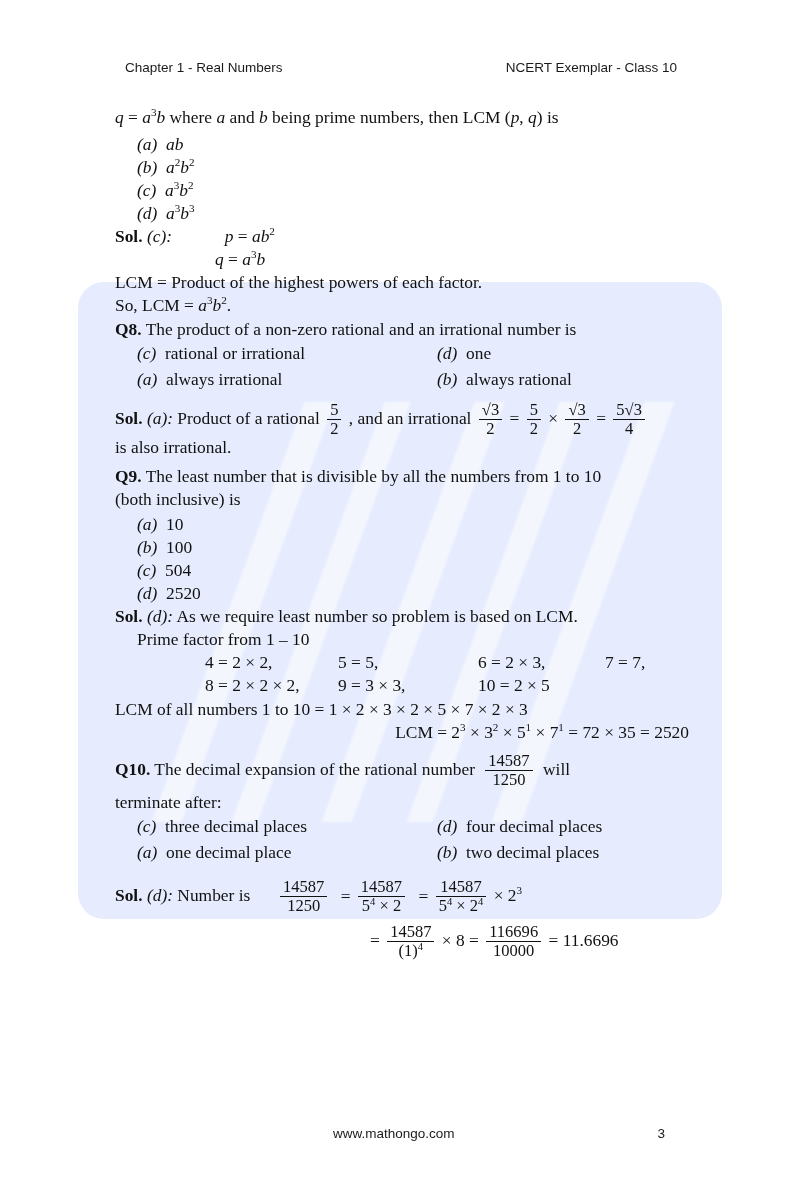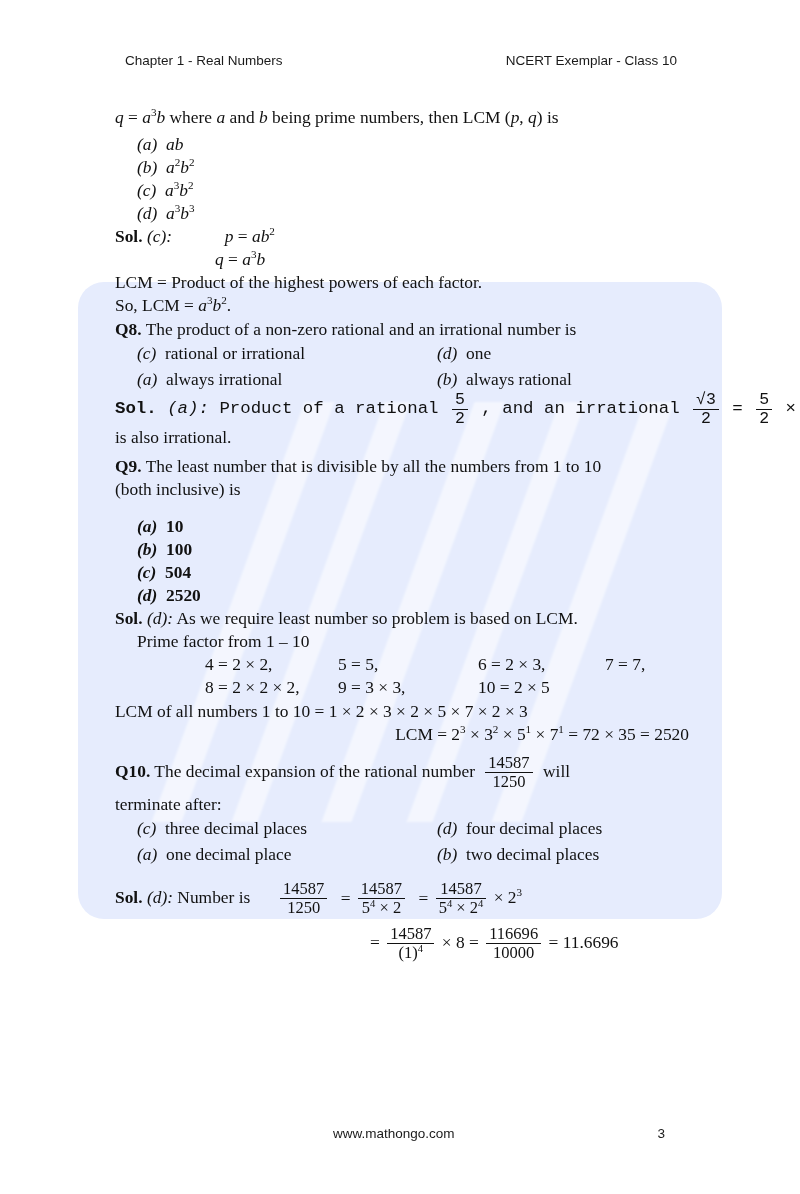--- a/index.html
+++ b/index.html
@@ -20,21 +20,21 @@
   #page {
     position: absolute;
     inset: 0;
     width: 800px;
     height: 1194px;
   }
 
   
   #header {
     position: absolute;
-    top: 53px;
+    top: 60px;
     left: 125px;
     width: 552px;
     height: 20px;
     font-family: "Liberation Sans", "DejaVu Sans", sans-serif;
     font-size: 13.5px;
     color: #1a1a1a;
   }
   #header .h-left { position: absolute; left: 0; top: 0; white-space: nowrap; }
   #header .h-right { position: absolute; right: 0; top: 0; white-space: nowrap; }
 
@@ -223,21 +223,21 @@
       </div>
       <div class="opts2">
         <span><span class="opt-lbl">(c)</span>&nbsp; <span>rational or irrational</span></span>
         <span><span class="opt-lbl">(d)</span>&nbsp; <span>one</span></span>
       </div>
       <div class="opts2" style="margin-top:2px;">
         <span><span class="opt-lbl">(a)</span>&nbsp; <span>always irrational</span></span>
         <span><span class="opt-lbl">(b)</span>&nbsp; <span>always rational</span></span>
       </div>
 
-      <div class="sol-eq" style="font-family:Liberation Mono, monospace;">
+      <div class="sol-eq" style="margin-top:10px;">
         <b class="q">Sol.</b>
         <i>(a):</i>
         <span>Product of a rational</span>
         <span class="frac">
           <span class="num">5</span>
           <span class="den">2</span>
         </span>
         <span>, and an irrational</span>
         <span class="frac">
           <span class="num">√3</span>
@@ -262,21 +262,21 @@
       <div class="line" style="margin-top:-2px;">is also irrational.</div>
     </div>
 
     <div class="blk" style="margin-top:6px;">
       <div class="line">
         <b class="q">Q9.</b>
         <span>The least number that is divisible by all the numbers from 1 to 10</span>
       </div>
       <div class="line">(both inclusive) is</div>
 
-      <div class="opts4" style="margin-top:14px;font-weight:bold;">
+      <div class="opts4" style="margin-top:2px;">
         <span><span class="opt-lbl">(a)</span>&nbsp; <span>10</span></span>
         <span><span class="opt-lbl">(b)</span>&nbsp; <span>100</span></span>
         <span><span class="opt-lbl">(c)</span>&nbsp; <span>504</span></span>
         <span><span class="opt-lbl">(d)</span>&nbsp; <span>2520</span></span>
       </div>
 
       <div class="line">
         <b class="q">Sol.</b>
         <i>(d):</i>
         <span>As we require least number so problem is based on LCM.</span>

